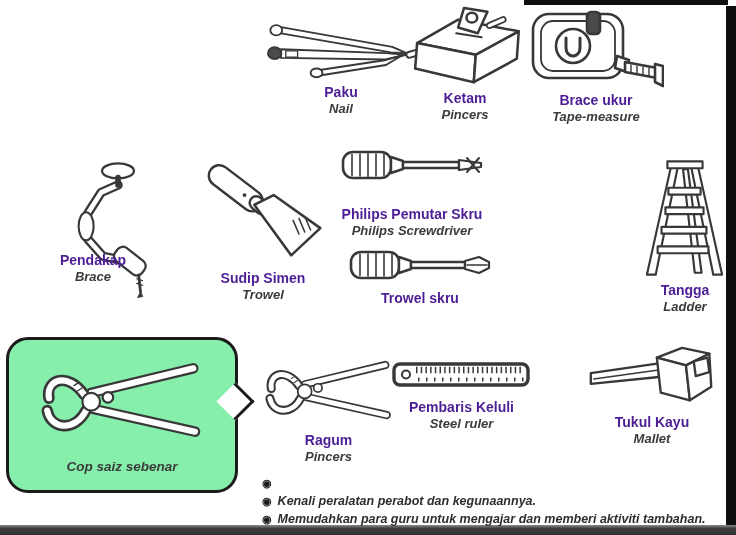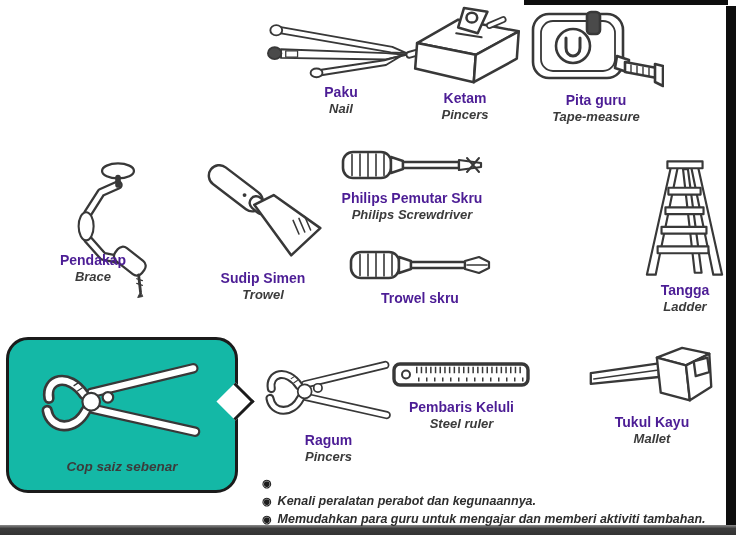--- a/index.html
+++ b/index.html
@@ -13,21 +13,21 @@
   .bar-bottom{position:absolute;left:0;top:525px;width:736px;height:10px;
     background:linear-gradient(#8b8b8b,#3c3c3c 35%,#333);}
   
   .tool{position:absolute;text-align:center;}
   .tool svg{display:block;margin:0 auto;}
   .lbl{line-height:1.18;}
   .lbl .my{font-weight:bold;font-size:14px;color:#4c1d95;}
   .lbl .en{font-weight:bold;font-style:italic;font-size:13px;color:#3b3b3b;}
   
   .bubble{position:absolute;left:6px;top:337px;width:232px;height:156px;box-sizing:border-box;
-    border:3px solid #1b1b1b;border-radius:22px;background:#14b8a6;}
+    border:3px solid #1b1b1b;border-radius:22px;background:#86efac;}
   .bubble-tail{position:absolute;right:-14px;top:48px;width:24px;height:24px;background:#fff;
     border-top:3px solid #1b1b1b;border-right:3px solid #1b1b1b;transform:rotate(45deg);}
   .bubble svg{position:absolute;left:22px;top:16px;}
   .bubble .caption{position:absolute;left:0;bottom:16px;width:100%;text-align:center;
     font-style:italic;font-weight:bold;font-size:13.5px;color:#3b3b3b;}
   
   .notes{position:absolute;left:262px;top:476px;width:470px;}
   .note{display:flex;align-items:flex-start;gap:6px;margin-bottom:2px;
     font-style:italic;font-weight:bold;font-size:12.5px;color:#2e2e2e;line-height:1.22;}
   .note .dot{font-style:normal;font-size:11px;line-height:1.45;color:#1d1d1d;}
@@ -107,21 +107,21 @@
         <circle cx="44" cy="38" r="17"></circle>
         <path d="M37 30 v10 a7 8 0 0 0 14 0 v-10" fill="none" stroke-width="3"></path>
         <rect x="58" y="4" width="13" height="22" rx="4" fill="#4a4a4a"></rect>
         <polygon points="88,48 100,52 98,64 86,60"></polygon>
         <polygon points="96,54 128,60 128,70 96,64"></polygon>
         <path d="M102 57 v8 M108 58 v8 M114 59 v8 M120 60 v8" stroke-width="1.4"></path>
         <polygon points="126,56 134,58 134,78 126,74"></polygon>
       </g>
     </svg>
     <div class="lbl">
-      <div class="my">Pita guru</div>
+      <div class="my">Brace ukur</div>
       <div class="en">Tape-measure</div>
     </div>
   </div>
 
   <div class="tool" style="left:30px;top:156px;width:140px;height:152px;">
     <svg style="position:absolute;left:28px;top:0;" width="105" height="148" viewBox="0 0 112 148">
       <g stroke="#383838" fill="none" stroke-linecap="round" stroke-linejoin="round">
         <ellipse cx="64" cy="11" rx="17" ry="8" fill="#ffffff" stroke-width="2.4"></ellipse>
         <path d="M64 26 L46 34 L32 56 Q24 70 32 84 L48 102 L68 106" stroke-width="10"></path>
         <path d="M64 26 L46 34 L32 56 Q24 70 32 84 L48 102 L68 106" stroke="#ffffff" stroke-width="5"></path>
@@ -163,21 +163,21 @@
     <svg width="142" height="42" viewBox="0 0 142 40">
       <g stroke="#383838" fill="#ffffff" stroke-linejoin="round" stroke-linecap="round">
         <rect x="2" y="7" width="48" height="26" rx="10" stroke-width="2.6"></rect>
         <path d="M11 9.5 v21 M19 9 v22 M27 8.5 v23 M35 9 v22 M43 9.5 v21" stroke-width="1.6" fill="none"></path>
         <polygon points="50,12 62,16 62,24 50,28" stroke-width="2.4"></polygon>
         <rect x="62" y="17" width="56" height="6" stroke-width="2.4"></rect>
         <polygon points="118,15 140,18 140,22 118,25" stroke-width="2.2"></polygon>
         <path d="M126 13 l12 14 M126 27 l12 -14" stroke-width="2" fill="none"></path>
       </g>
     </svg>
-    <div class="lbl" style="margin-top:4px;">
+    <div class="lbl" style="margin-top:20px;">
       <div class="my">Philips Pemutar Skru</div>
       <div class="en">Philips Screwdriver</div>
     </div>
   </div>
 
   <div class="tool" style="left:346px;top:244px;width:148px;">
     <svg width="142" height="42" viewBox="0 0 142 40">
       <g stroke="#383838" fill="#ffffff" stroke-linejoin="round" stroke-linecap="round">
         <rect x="2" y="7" width="48" height="26" rx="10" stroke-width="2.6"></rect>
         <path d="M11 9.5 v21 M19 9 v22 M27 8.5 v23 M35 9 v22 M43 9.5 v21" stroke-width="1.6" fill="none"></path>

